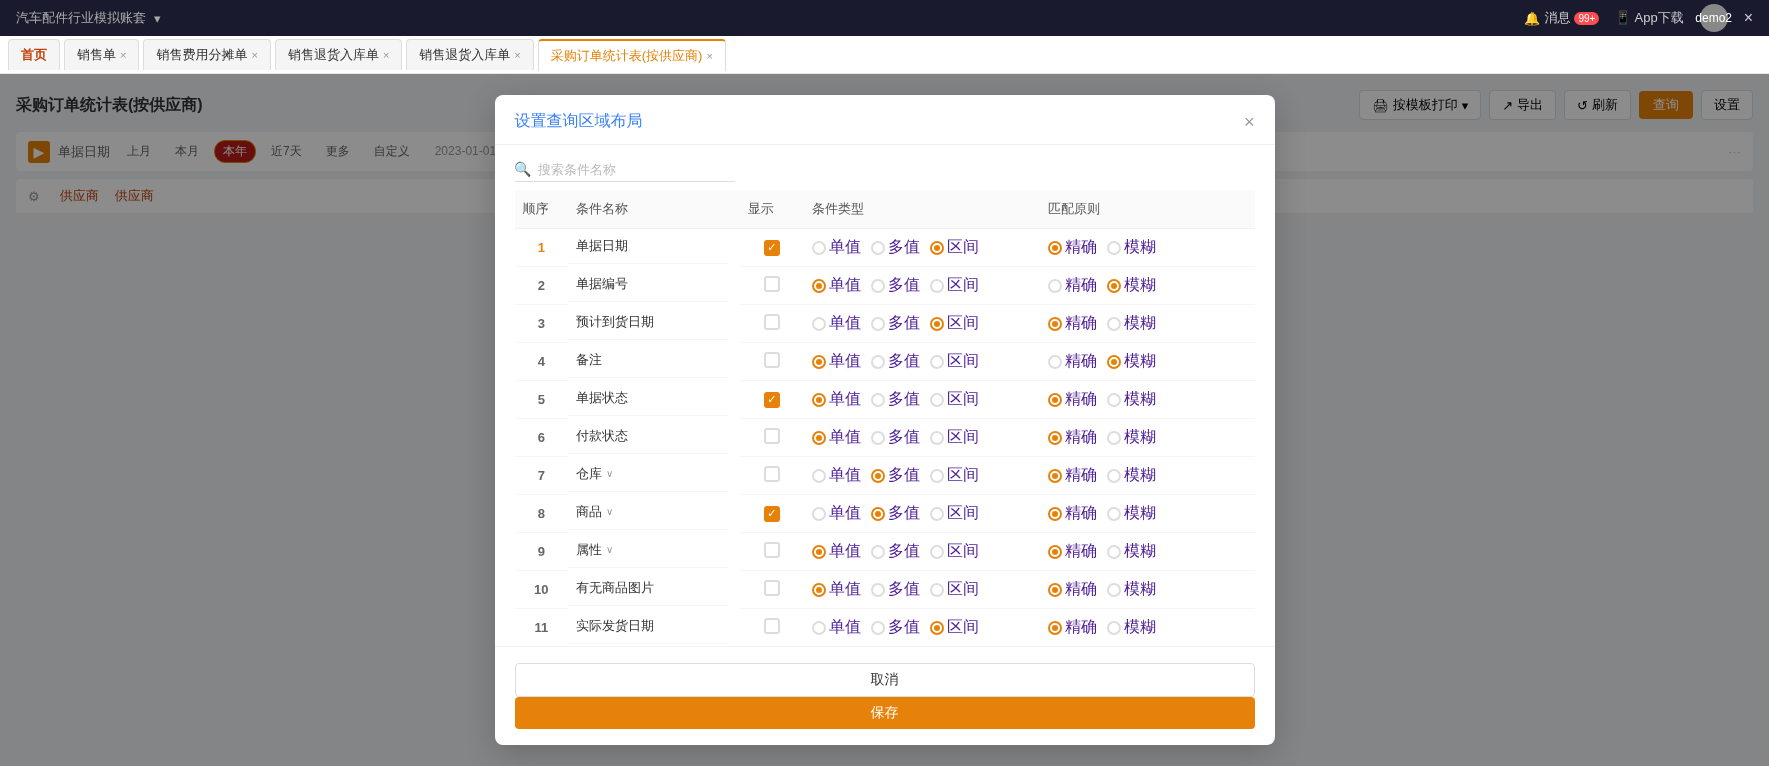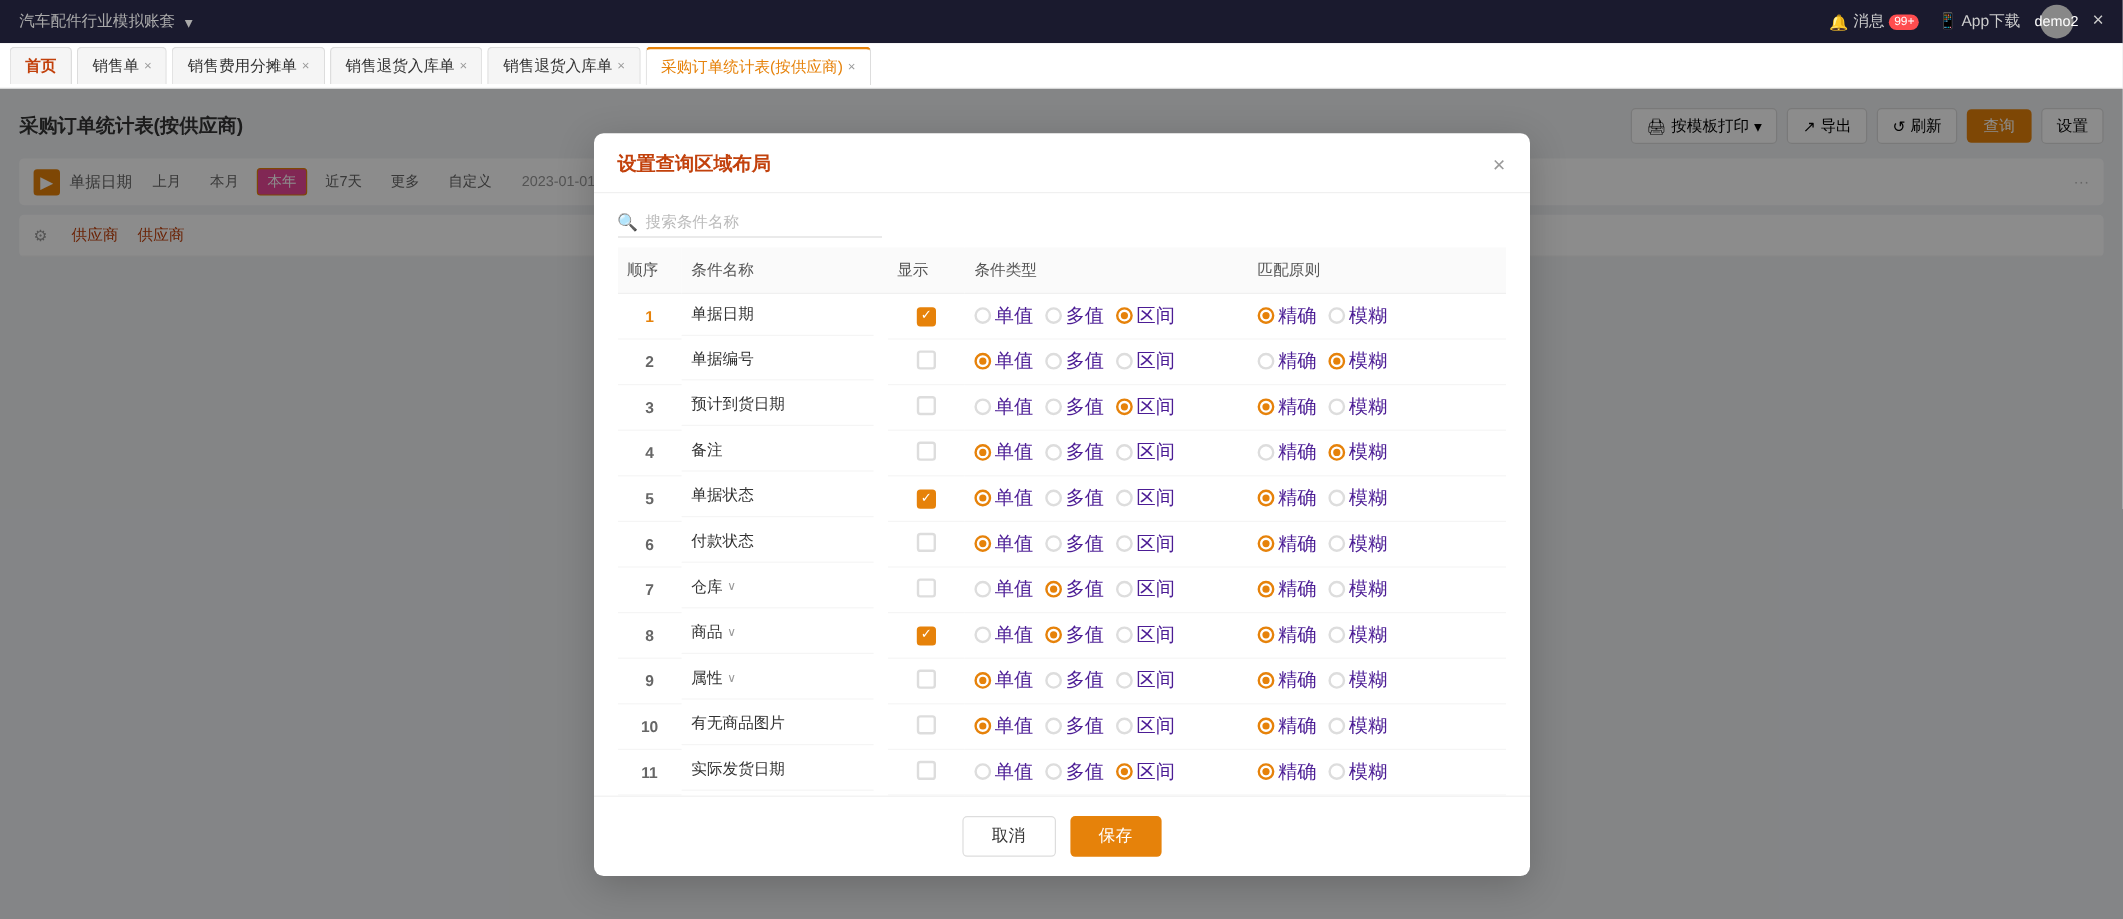--- a/index.html
+++ b/index.html
@@ -74,21 +74,21 @@
       padding: 8px 12px;
       display: flex;
       align-items: center;
       gap: 8px;
       margin-bottom: 8px;
     }
     .filter-toggle { background: #e6820a; color: #fff; border: none; width: 22px; height: 22px; border-radius: 3px; cursor: pointer; font-size: 14px; display: flex; align-items: center; justify-content: center; }
     .filter-label { color: #666; font-size: 13px; }
     .filter-dates { display: flex; gap: 6px; align-items: center; }
     .date-btn { padding: 2px 8px; border-radius: 3px; border: 1px solid transparent; cursor: pointer; font-size: 12px; color: #666; background: transparent; }
-    .date-btn.active { background: #ec4899; color: #fff; border-color: #e6820a; }
+    .date-btn.active { background: #b91c1c; color: #fff; border-color: #e6820a; border-radius: 11px; }
     .date-range { font-size: 12px; color: #999; margin-left: 8px; }
 
     
     .table-area {
       background: #fff;
       border-radius: 4px;
       overflow: hidden;
     }
     .table-header-row {
       display: flex;
@@ -120,21 +120,21 @@
       flex-direction: column;
       box-shadow: 0 8px 32px rgba(0,0,0,0.2);
     }
     .modal-header {
       display: flex;
       align-items: center;
       justify-content: space-between;
       padding: 16px 20px 12px;
       border-bottom: 1px solid #f0f0f0;
     }
-    .modal-title { font-size: 16px; font-weight: bold; color: #c2410c; }
+    .modal-title { font-size: 16px; font-weight: normal; color: #3b82f6; }
     .modal-close { background: none; border: none; cursor: pointer; font-size: 18px; color: #999; line-height: 1; }
 
     
     .modal-tabs {
       display: flex;
       padding: 0 20px;
       border-bottom: 1px solid #f0f0f0;
       gap: 0;
     }
     .modal-tab {
@@ -247,23 +247,23 @@
       content: '✓';
       font-size: 11px;
       color: #fff;
       line-height: 1;
     }
 
     
     .modal-footer {
       padding: 16px 20px;
       display: flex;
-      justify-content: center;
-      gap: 12px;
+      justify-content: flex-start;
       border-top: 1px solid #f0f0f0;
+      flex-direction: column;
     }
     .btn-cancel {
       padding: 7px 24px;
       border: 1px solid #ddd;
       background: #fff;
       border-radius: 4px;
       cursor: pointer;
       font-size: 14px;
       color: #333;
     }

